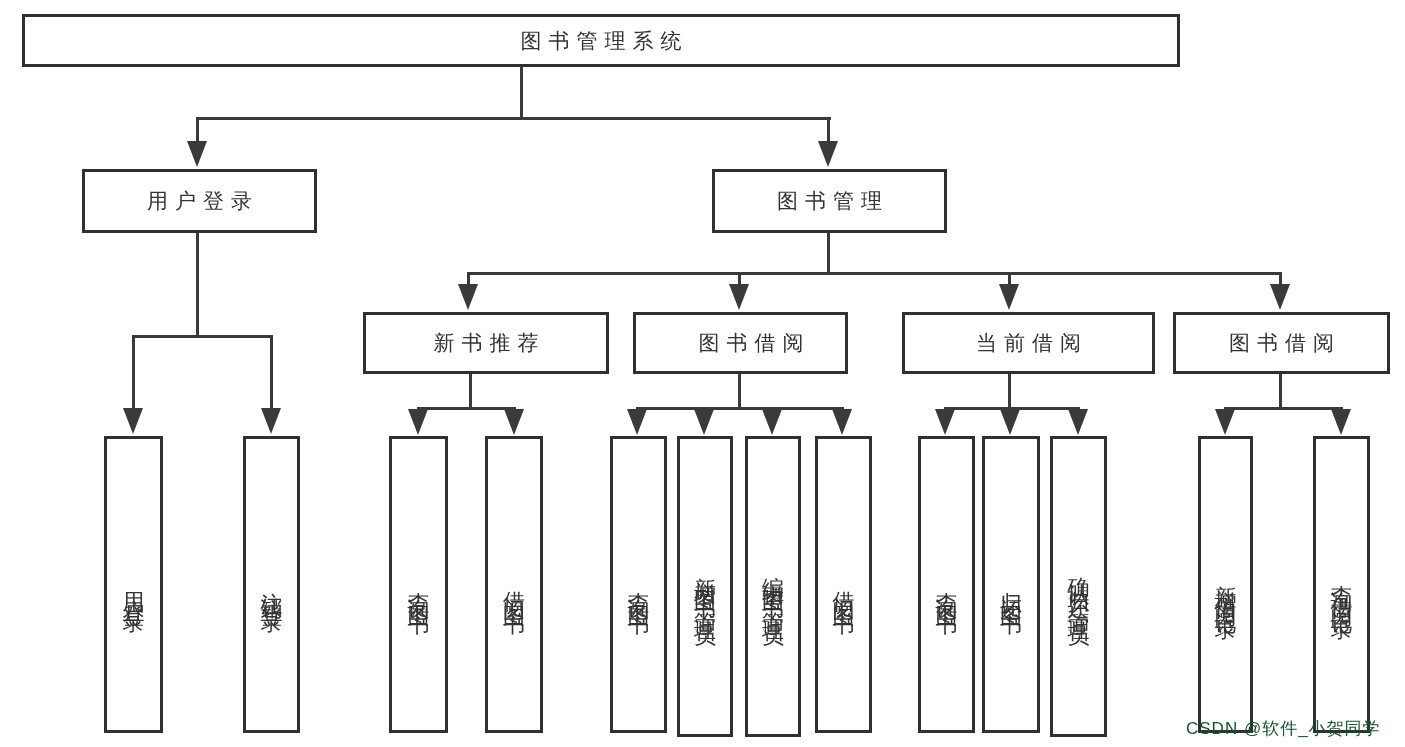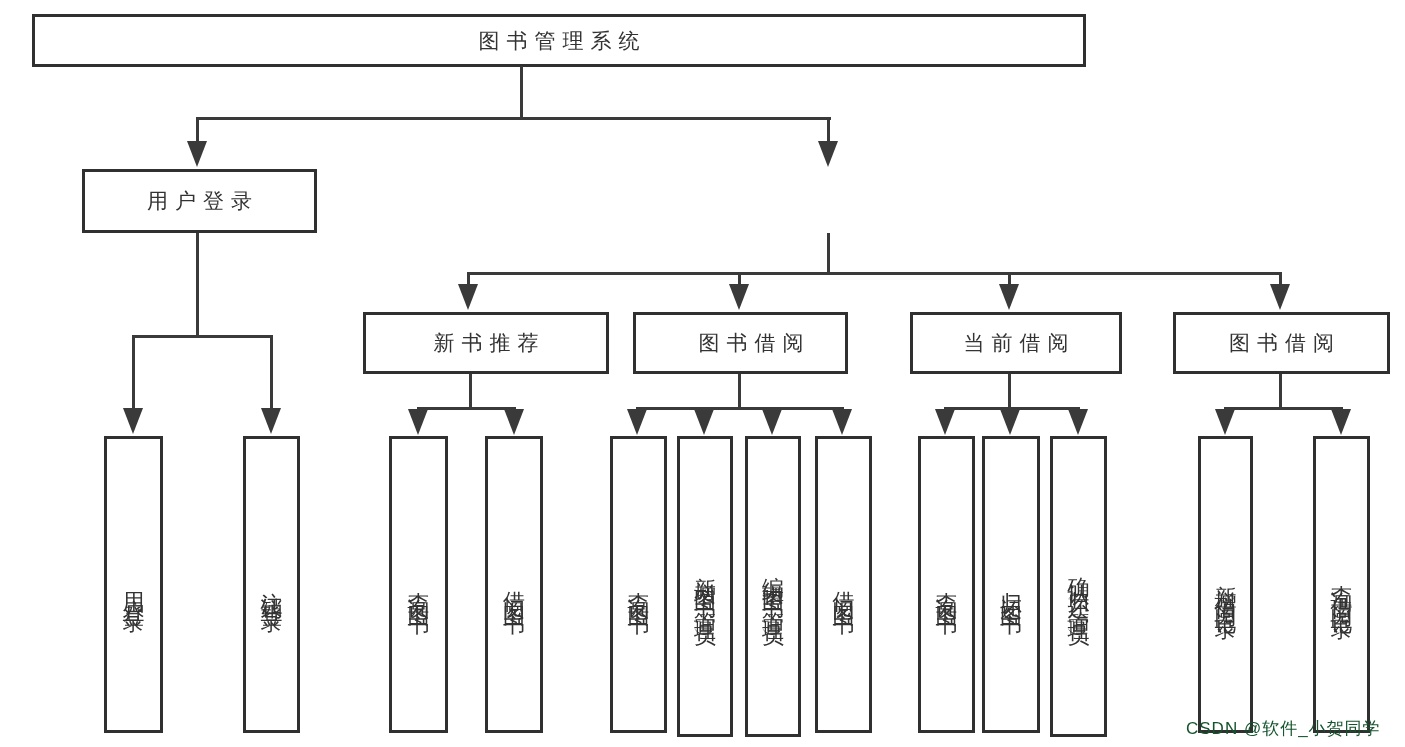--- a/index.html
+++ b/index.html
@@ -41,27 +41,28 @@
     position:absolute;left:1186px;top:717px;
     font-size:17px;color:#14532d;letter-spacing:1px;
     white-space:nowrap;z-index:5;
   }
 </style>
 </head>
 <body>
 
 <div class="canvas">
 
-  <div class="hbox" style="left:32px;top:14px;width:1054px;height:53px;">图书管理系统</div>
+  <div class="hbox" style="left:22px;top:14px;width:1158px;height:53px;">图书管理系统</div>
 
   <div class="hbox" style="left:82px;top:169px;width:235px;height:64px;">用户登录</div>
+  <div class="hbox" style="left:712px;top:169px;width:235px;height:64px;">图书管理</div>
 
   <div class="hbox" style="left:363px;top:312px;width:246px;height:62px;">新书推荐</div>
   <div class="hbox" style="left:633px;top:312px;width:215px;height:62px;padding-left:28px;">图书借阅</div>
-  <div class="hbox" style="left:902px;top:312px;width:212px;height:62px;margin-left:8px;">当前借阅</div>
+  <div class="hbox" style="left:902px;top:312px;width:253px;height:62px;">当前借阅</div>
   <div class="hbox" style="left:1173px;top:312px;width:217px;height:62px;">图书借阅</div>
 
   <div class="vbox" style="left:104px;top:436px;width:59px;height:297px;">用户登录</div>
   <div class="vbox" style="left:243px;top:436px;width:57px;height:297px;">注销登录</div>
 
   <div class="vbox" style="left:389px;top:436px;width:59px;height:297px;">查询图书</div>
   <div class="vbox" style="left:485px;top:436px;width:58px;height:297px;">借阅图书</div>
 
   <div class="vbox" style="left:610px;top:436px;width:57px;height:297px;">查询图书</div>
   <div class="vbox" style="left:677px;top:436px;width:56px;height:301px;">新增图书（管理员）</div>

